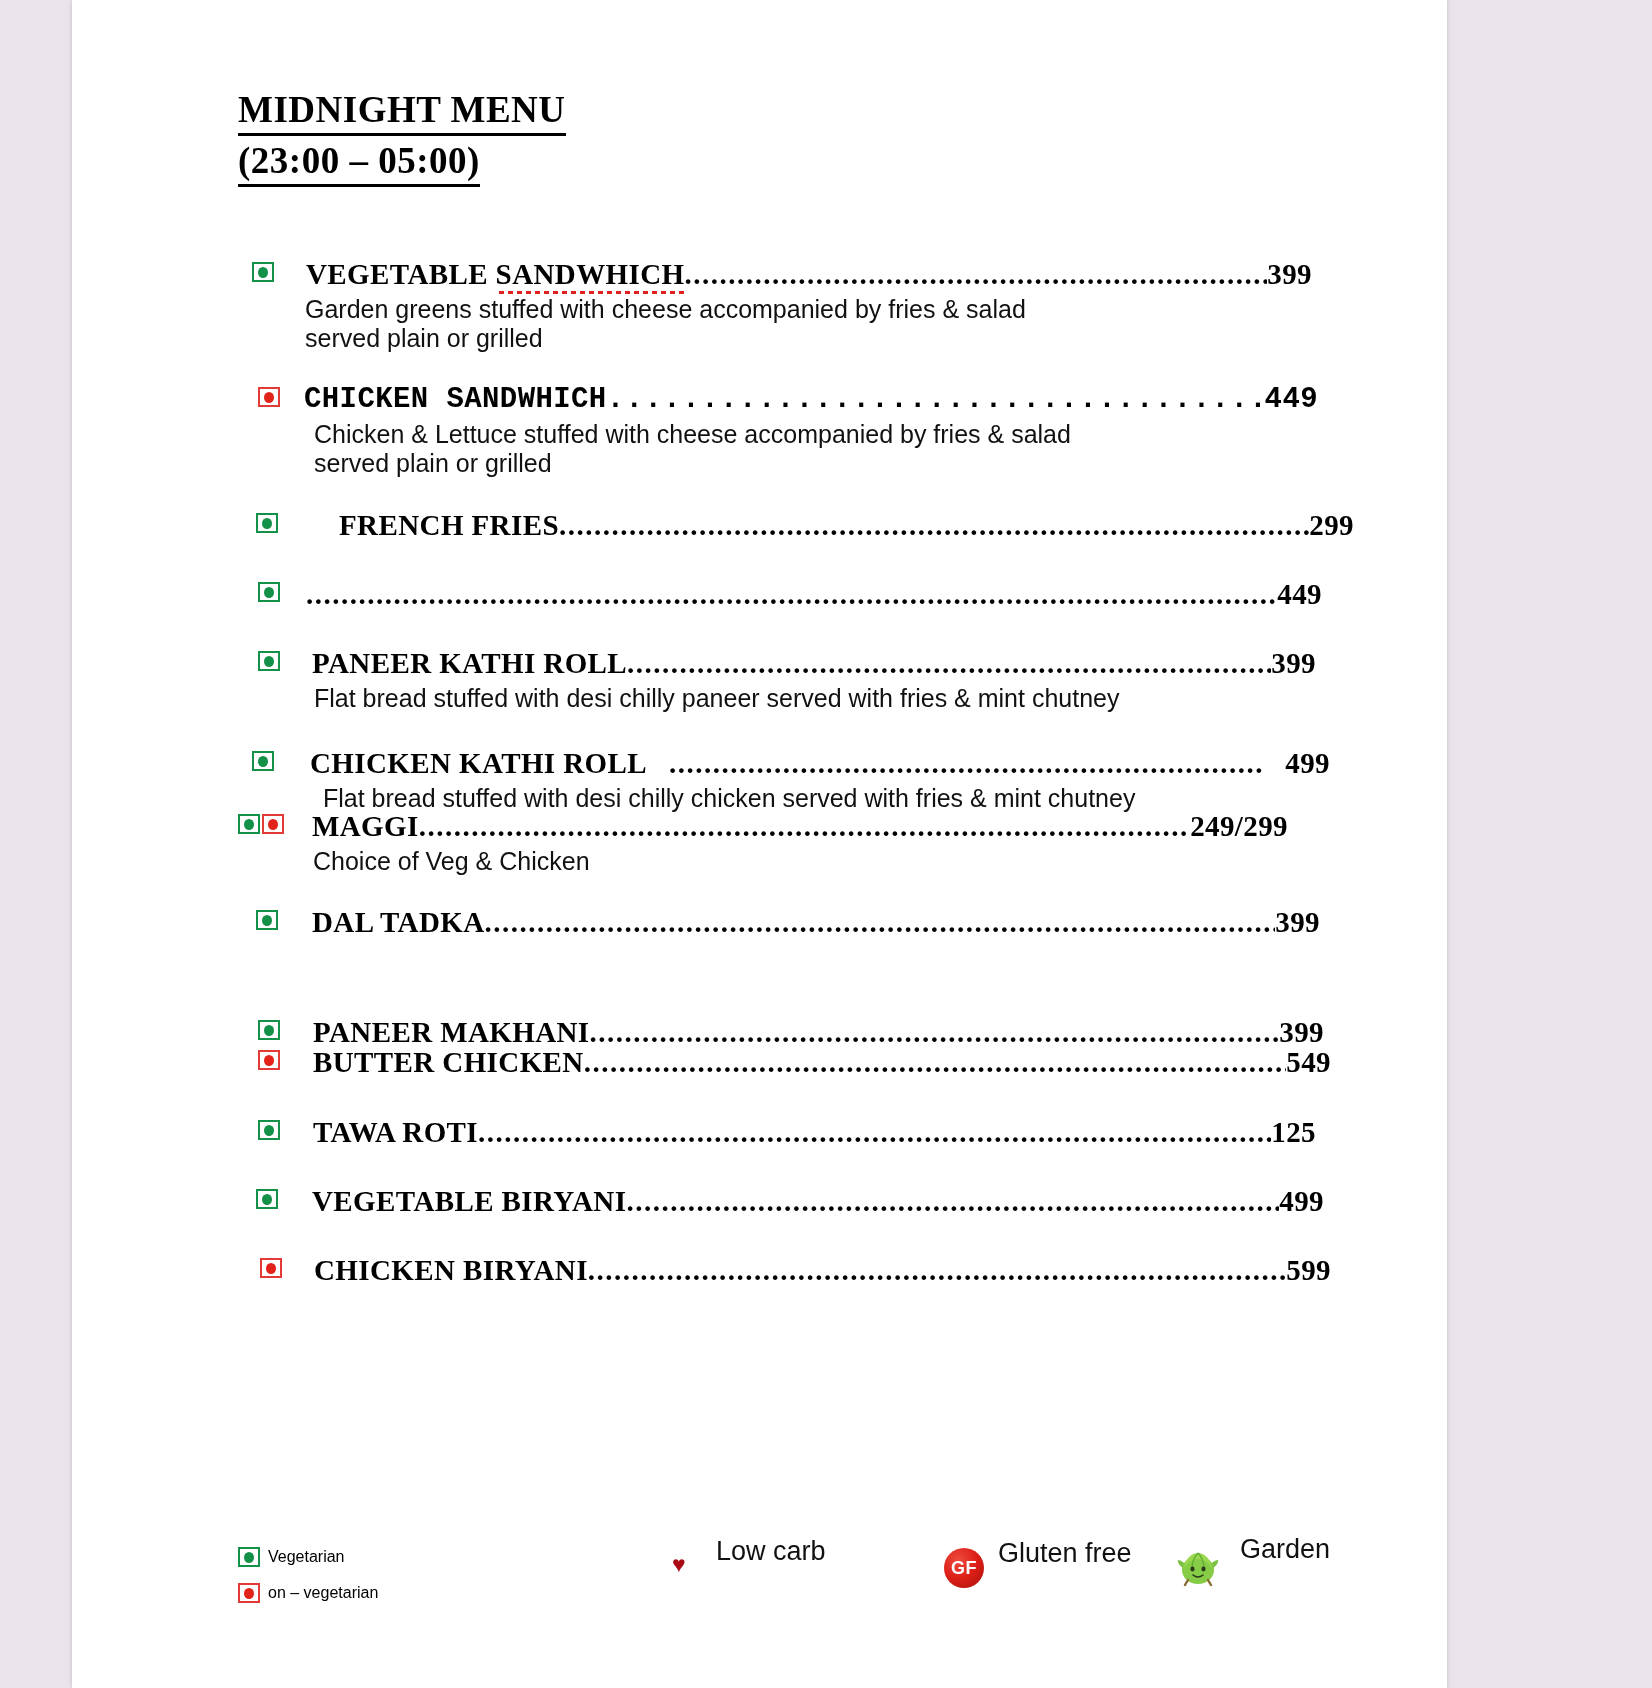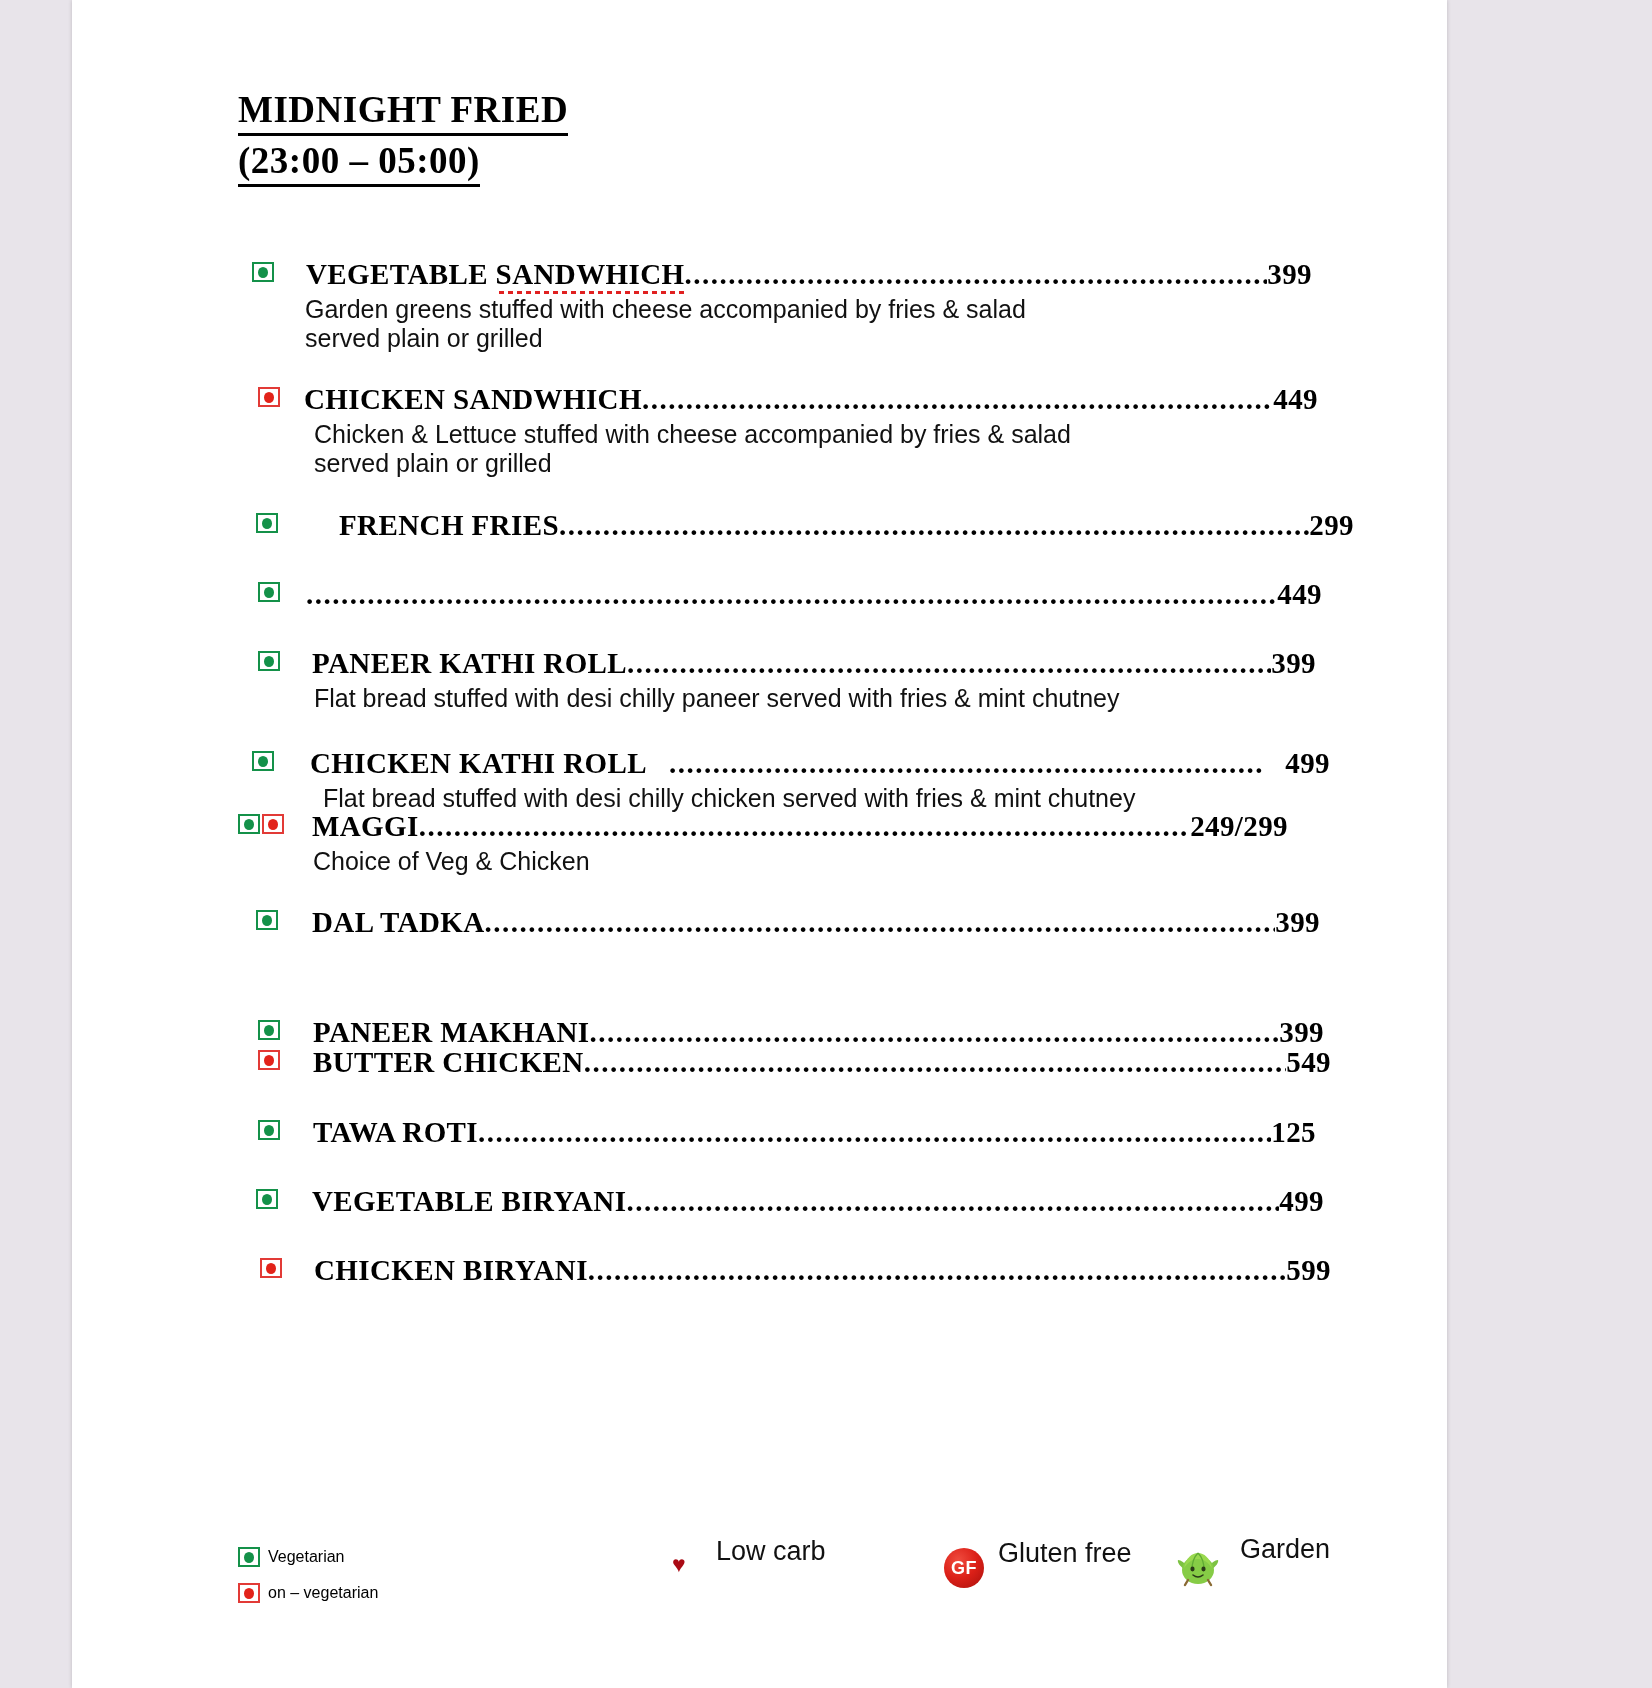--- a/index.html
+++ b/index.html
@@ -169,21 +169,21 @@
     letter-spacing: 0.5px;
   }
   .vegan-icon { width: 52px; height: 52px; display: block; }
 </style>
 </head>
 <body>
 
 <div id="page">
 
   <div class="title-block">
-    <span class="title-wrap"><span class="title-line">MIDNIGHT FRIED</span></span>
+    <span class="title-wrap"><span class="title-line">MIDNIGHT MENU</span></span>
     <span class="title-wrap"><span class="title-line second">(23:00 – 05:00)</span></span>
   </div>
 
   <div id="menu-list">
       <div class="menu-item" style="position: absolute; left: 0px; top: 0px; width: 1375px;">
         <div class="marks" style="left: 180px; top: 4px;">
           <span class="mark">
             <i></i>
           </span>
         </div>
@@ -194,21 +194,21 @@
         </div>
         <div class="desc" style="margin-left: 233px; margin-top: 4px;">Garden greens stuffed with cheese accompanied by fries &amp; salad
  served plain or grilled</div>
       </div>
       <div class="menu-item" style="position: absolute; left: 0px; top: 125px; width: 1375px;">
         <div class="marks" style="left: 186px; top: 4px;">
           <span class="mark nonveg">
             <i></i>
           </span>
         </div>
-        <div class="row-line" style="margin-left: 232px; width: 1014px;">
+        <div class="row-line" style="margin-left: 232px; width: 1014px; font-family: Liberation Mono, monospace;">
           <span class="iname">CHICKEN SANDWHICH</span>
           <span class="leader">............................................................................................................................................</span>
           <span class="price">449</span>
         </div>
         <div class="desc" style="margin-left: 242px; margin-top: 4px;">Chicken &amp; Lettuce stuffed with cheese accompanied by fries &amp; salad
 served plain or grilled</div>
       </div>
       <div class="menu-item" style="position: absolute; left: 0px; top: 251px; width: 1375px; padding-left: 33px;">
         <div class="marks" style="left: 184px; top: 4px;">
           <span class="mark">

